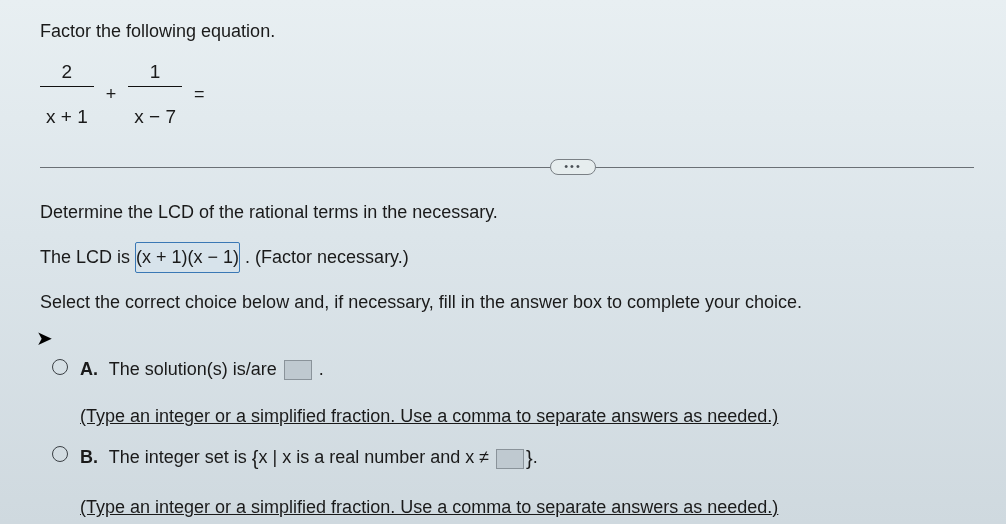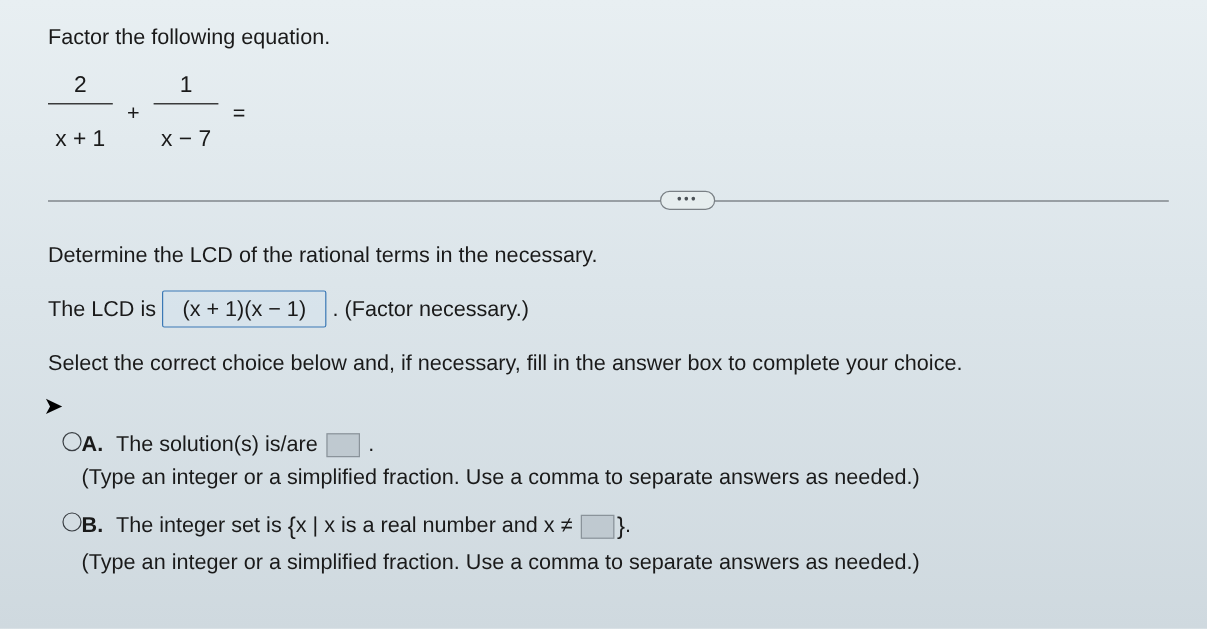--- a/index.html
+++ b/index.html
@@ -49,32 +49,33 @@
       align-items: center;
       justify-content: center;
       cursor: pointer;
     }
     .pill .dots { font-size: 11px; letter-spacing: 2px; color: #4a5055; line-height: 1; }
     .line { margin-bottom: 16px; line-height: 1.5; }
     .boxed {
       display: inline-block;
       border: 1.5px solid #3a78b5;
       background: rgba(210,225,240,0.35);
-      padding: 1px 16px;
+      padding: 1px 0;
       border-radius: 2px;
     }
     .cursor-arrow {
       font-size: 20px;
       display: block;
       margin: -6px 0 6px -4px;
       color: #000;
     }
     .choice {
       display: flex;
       align-items: flex-start;
+      gap: 12px;
       margin-bottom: 12px;
       margin-left: 12px;
     }
     .radio {
       width: 16px;
       height: 16px;
       border: 1.5px solid #3a3f44;
       border-radius: 50%;
       margin-top: 3px;
       flex-shrink: 0;
@@ -84,21 +85,21 @@
     .choice-label { font-weight: bold; margin-right: 6px; }
     .answer-box {
       display: inline-block;
       width: 28px;
       height: 20px;
       background: #bfc9d0;
       border: 1px solid #8a939a;
       vertical-align: middle;
       margin: 0 2px;
     }
-    .sub-instruction { margin-top: 0; }
+    .sub-instruction { margin-top: 20px; text-decoration: underline; }
     .choice-body { line-height: 1.55; }
     .brace { font-size: 20px; vertical-align: -2px; }
   </style>
 </head>
 <body>
 
 <div class="line">Factor the following equation.</div>
 
 <div class="equation-block">
   <div class="eq-row">

